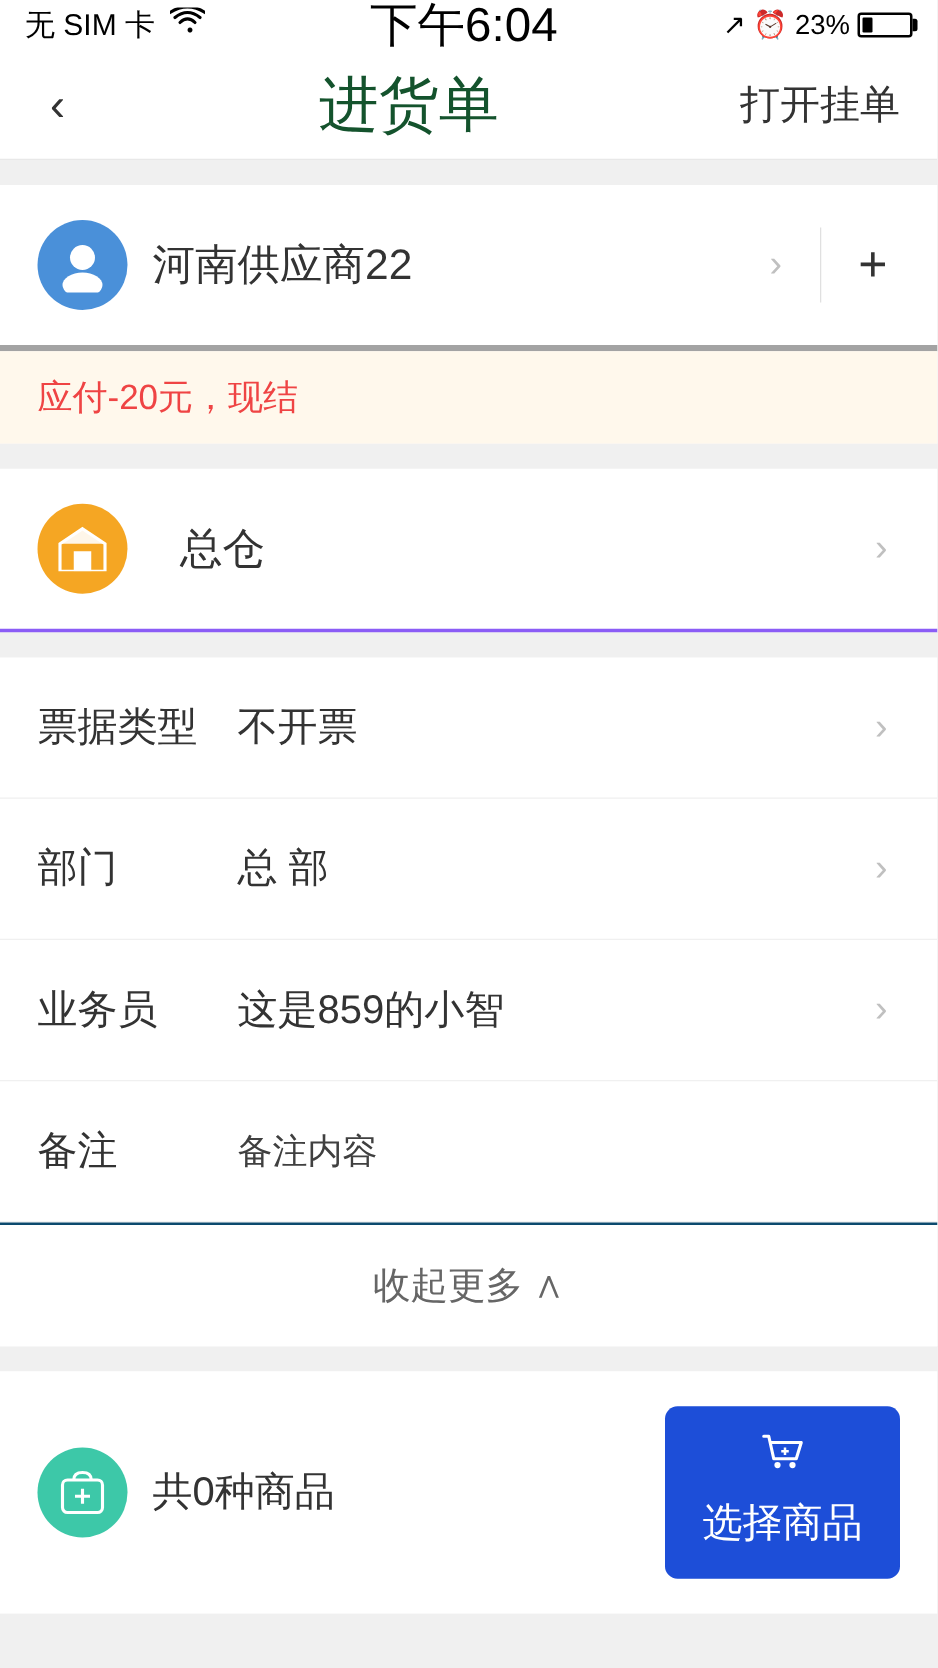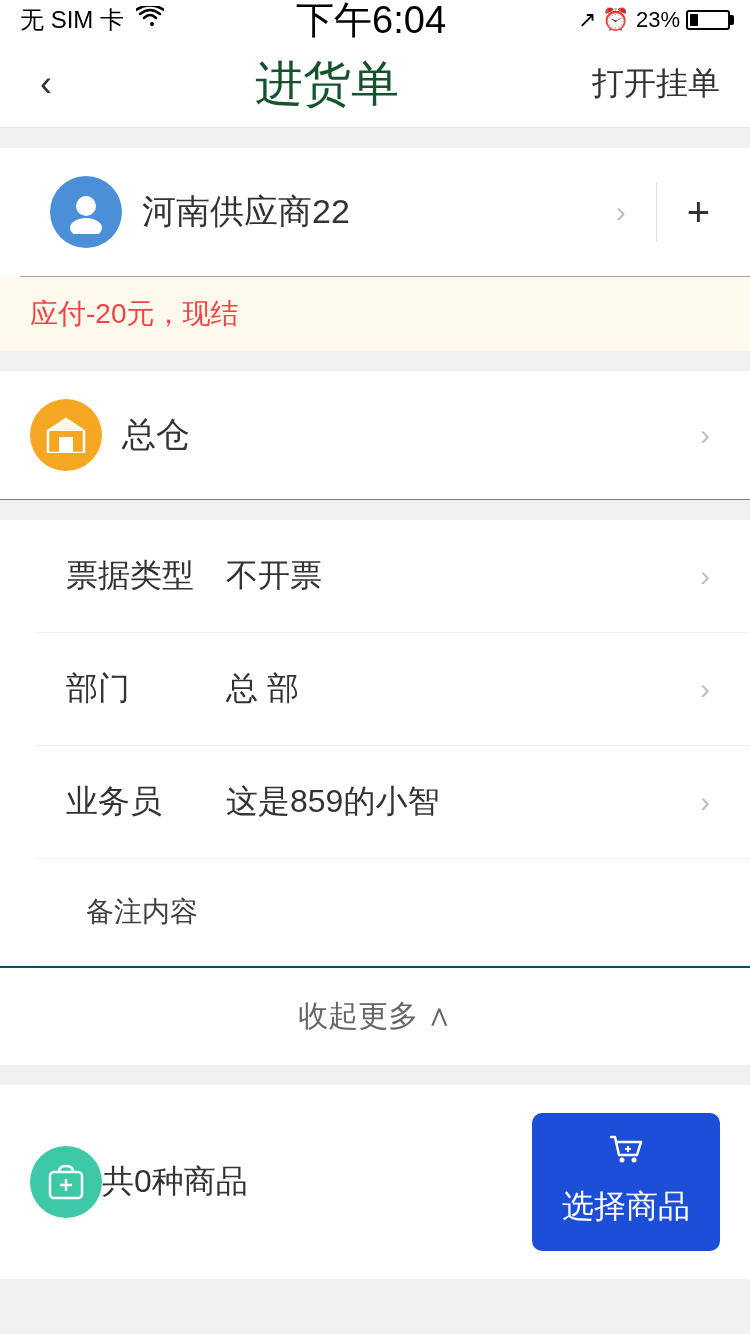--- a/index.html
+++ b/index.html
@@ -81,22 +81,21 @@
     .card-section {
       background: #fff;
       margin-bottom: 0;
     }
 
     
     .supplier-row {
       display: flex;
       align-items: center;
       padding: 28px 30px;
-      border-bottom: 1px solid #a3a3a3;
-      margin-left: 20px;
+      border-bottom: 5px solid #a3a3a3;
     }
     .supplier-avatar {
       width: 72px;
       height: 72px;
       border-radius: 50%;
       background: #4a90d9;
       display: flex;
       align-items: center;
       justify-content: center;
       margin-right: 20px;
@@ -132,21 +131,22 @@
       font-size: 28px;
       color: #ef4444;
     }
 
     
     .warehouse-row {
       display: flex;
       align-items: center;
       padding: 28px 30px;
       background: #fff;
-      border-bottom: 1px solid #8b5cf6;
+      border-bottom: 3px solid #8b5cf6;
+      gap: 22px;
     }
     .warehouse-icon-wrap {
       width: 72px;
       height: 72px;
       border-radius: 50%;
       background: #f5a623;
       display: flex;
       align-items: center;
       justify-content: center;
       margin-right: 20px;
@@ -161,21 +161,20 @@
     
     .form-section {
       background: #fff;
     }
     .form-row {
       display: flex;
       align-items: center;
       padding: 34px 30px;
       border-bottom: 1px solid #f0f0f0;
       min-height: 100px;
-      margin-left: 36px;
     }
     .form-label {
       font-size: 32px;
       color: #333;
       width: 140px;
       flex-shrink: 0;
     }
     .form-value {
       flex: 1;
       font-size: 32px;
@@ -204,20 +203,21 @@
       color: #666;
     }
 
     
     .product-section {
       background: #fff;
       margin-top: 20px;
       display: flex;
       align-items: center;
       padding: 28px 30px;
+      gap: 20px;
     }
     .product-icon-wrap {
       width: 72px;
       height: 72px;
       border-radius: 50%;
       background: #3dc8a8;
       display: flex;
       align-items: center;
       justify-content: center;
       flex-shrink: 0;
@@ -332,20 +332,21 @@
     <span class="chevron-right">›</span>
   </div>
 
   <div class="form-row">
     <span class="form-label">业务员</span>
     <span class="form-value">这是859的小智</span>
     <span class="chevron-right">›</span>
   </div>
 
   <div class="form-row">
+    <span class="form-label">备注</span>
     <span class="form-placeholder">备注内容</span>
   </div>
 
   <div class="collapse-row">
     <span class="collapse-text">收起更多 ∧</span>
   </div>
 </div>
 
 <div class="product-section">
   <div class="product-icon-wrap">

